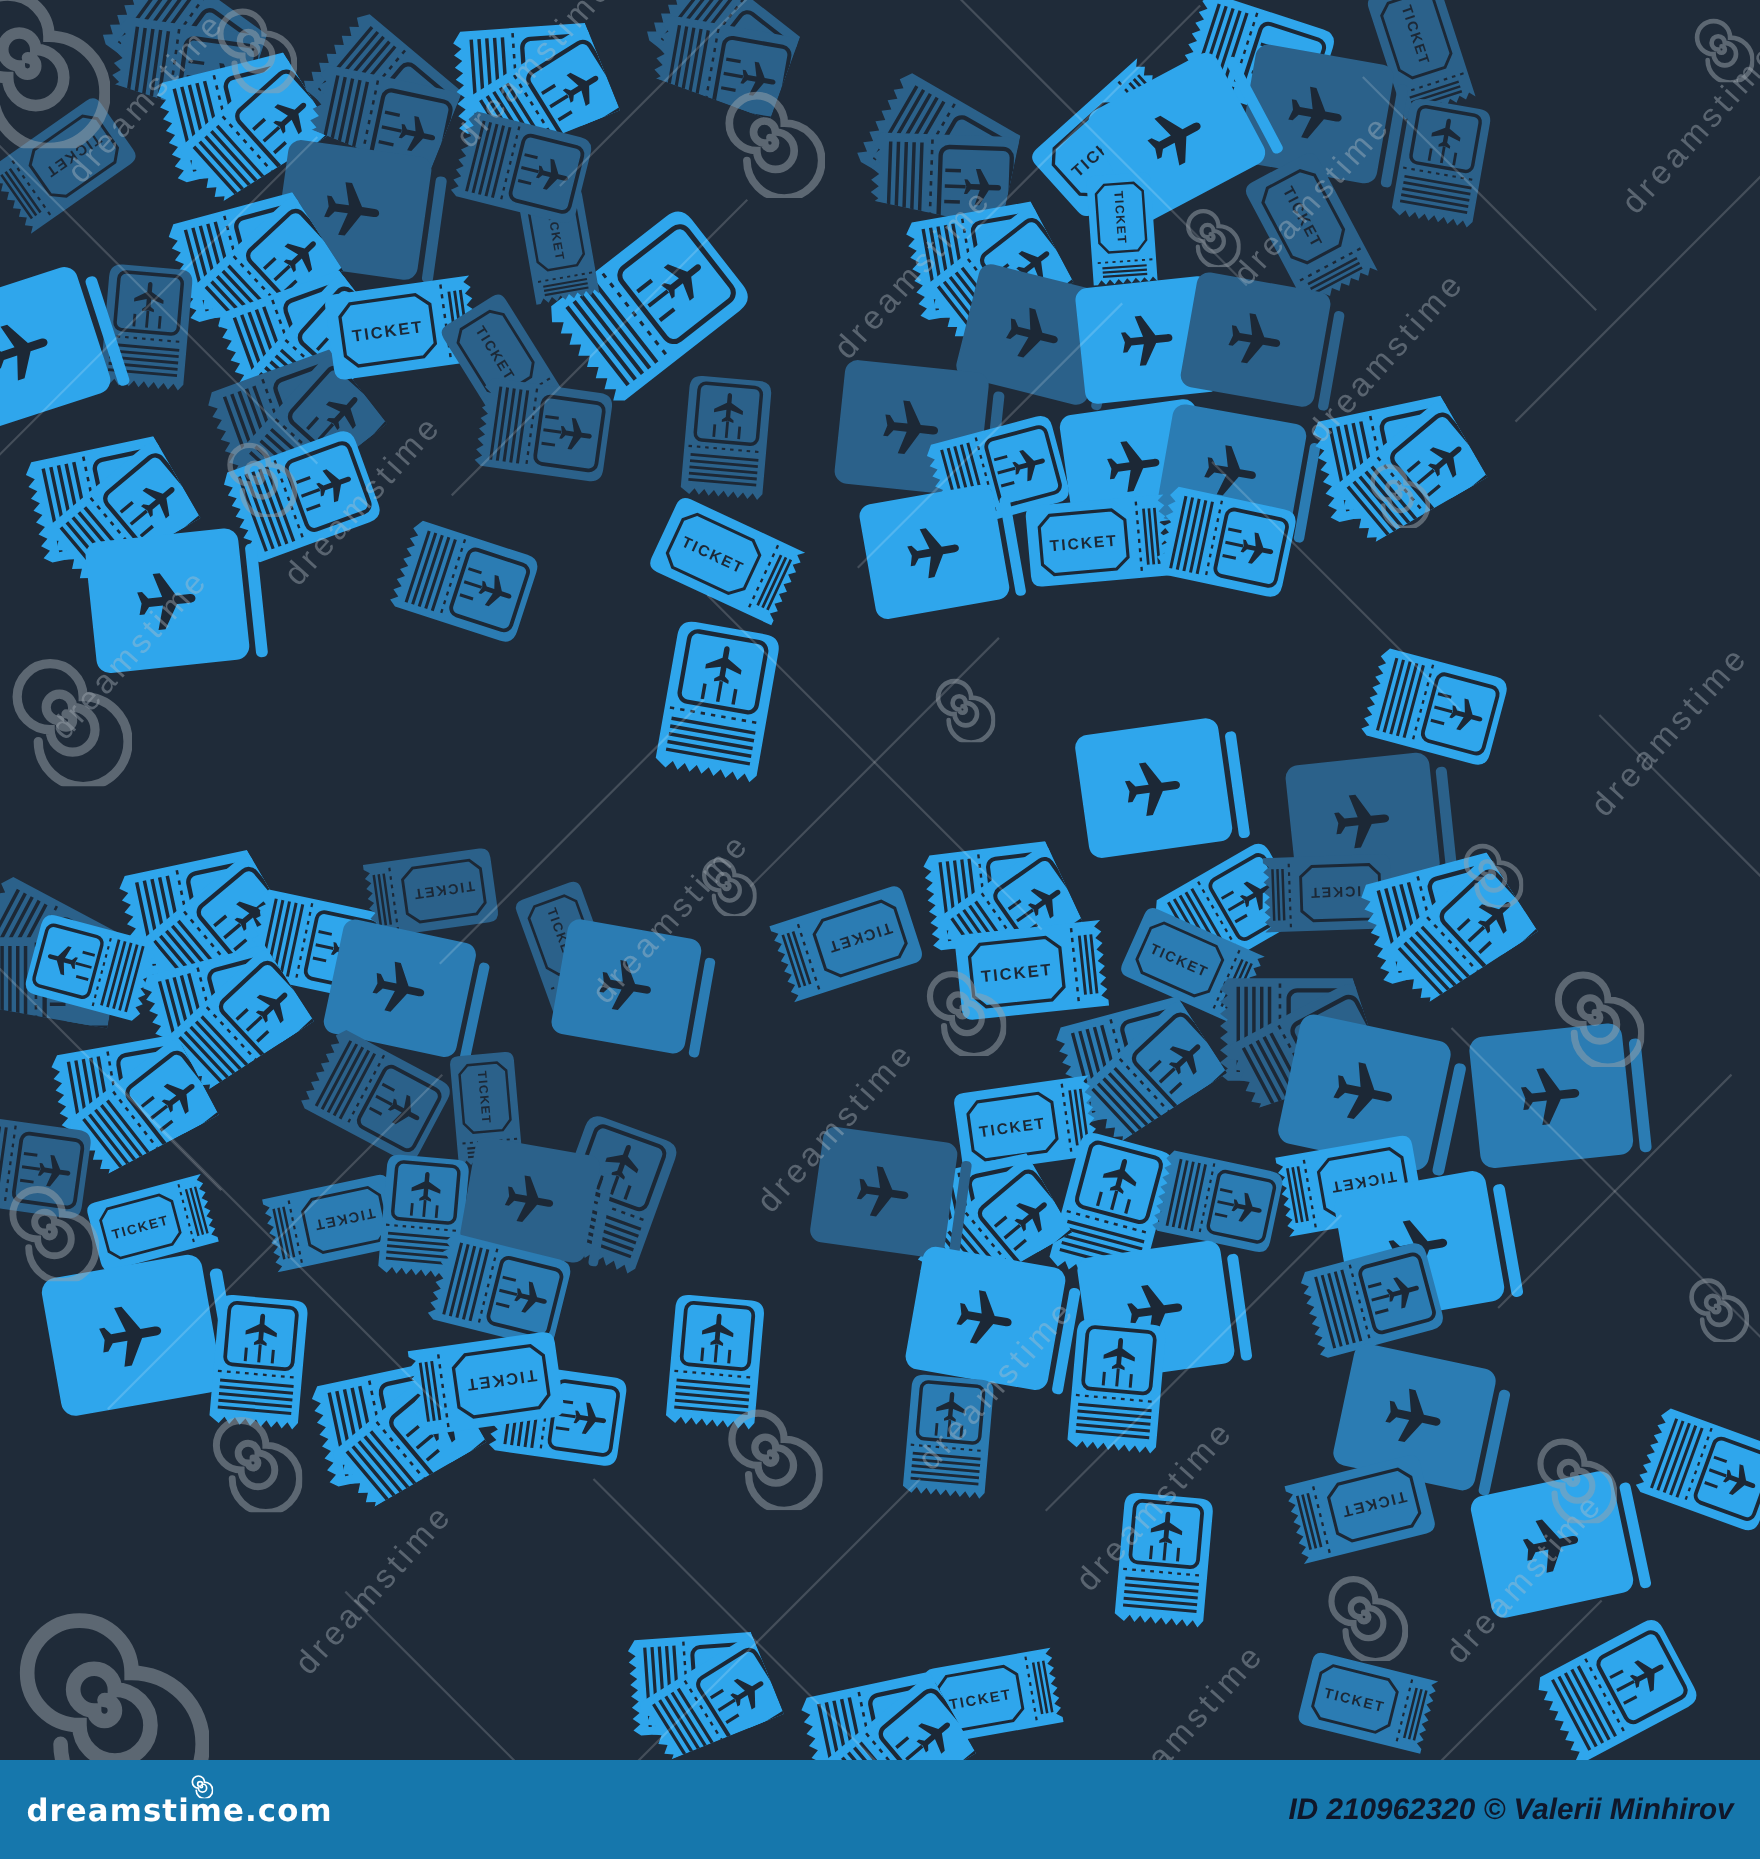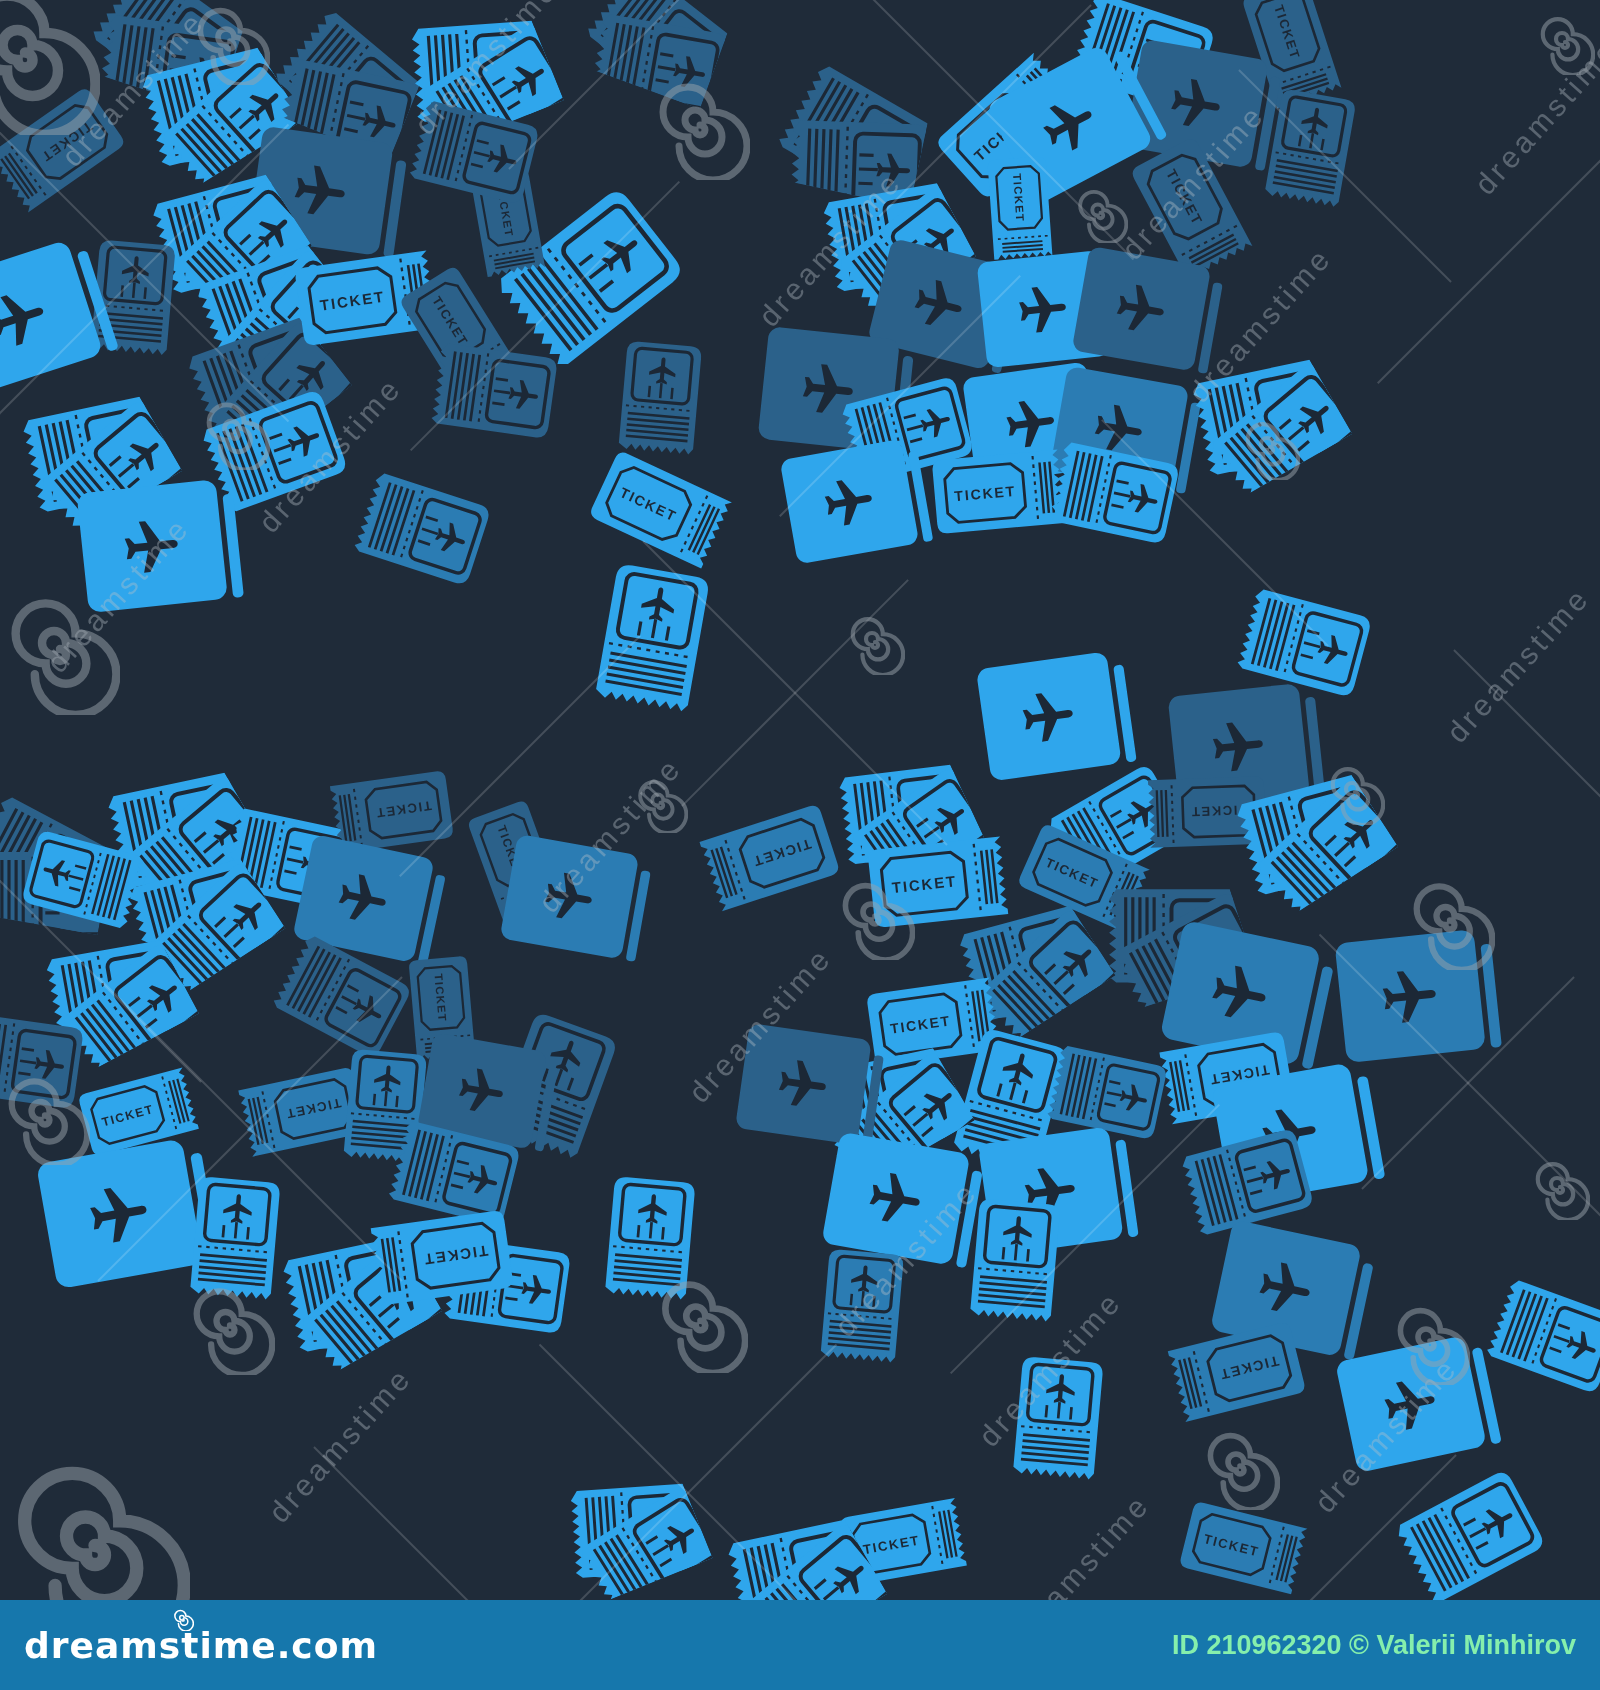--- a/index.html
+++ b/index.html
@@ -19,25 +19,25 @@
     position:absolute;color:var(--wm);opacity:.38;font-size:30px;letter-spacing:4px;
     transform:rotate(-48deg);white-space:nowrap;font-family:"Liberation Sans",sans-serif;
   }
   .wm-spiral{position:absolute;color:#9aa3ab;opacity:.5;}
   .footer{
     position:absolute;left:0;bottom:0;width:1600px;height:90px;background:var(--footer);
     display:flex;align-items:center;justify-content:space-between;box-sizing:border-box;
     padding:0 24px;z-index:10;
   }
   .logo{
-    position:relative;color:#fff;font-size:36px;font-weight:bold;letter-spacing:1px;
+    position:relative;color:#fff;font-size:28px;font-weight:bold;letter-spacing:1px;
     font-family:"DejaVu Sans","Liberation Sans",sans-serif;
   }
   .logo-spiral{position:absolute;left:148px;top:-16px;color:#fff;}
-  .credit{color:#86efac;font-size:27px;font-weight:bold;font-family:"Liberation Sans",sans-serif;}
+  .credit{color:#0f172a;font-size:27px;font-weight:bold;font-family:"Liberation Sans",sans-serif;font-style:italic;}
   svg text{font-family:"Liberation Sans",sans-serif;}
 </style>
 </head>
 <body>
 
 <svg width="0" height="0" style="position:absolute" aria-hidden="true">
   <defs>
     <path id="sym-plane" d="M60 8 c5 0 8 4 8 10 v25 l44 26 v13 l-44 -13 v26 l13 10 v9 l-21 -6 -21 6 v-9 l13 -10 v-26 l-44 13 v-13 l44 -26 v-25 c0 -6 3 -10 8 -10 z"></path>
 
     <symbol id="sym-air" viewBox="0 0 190 130">

